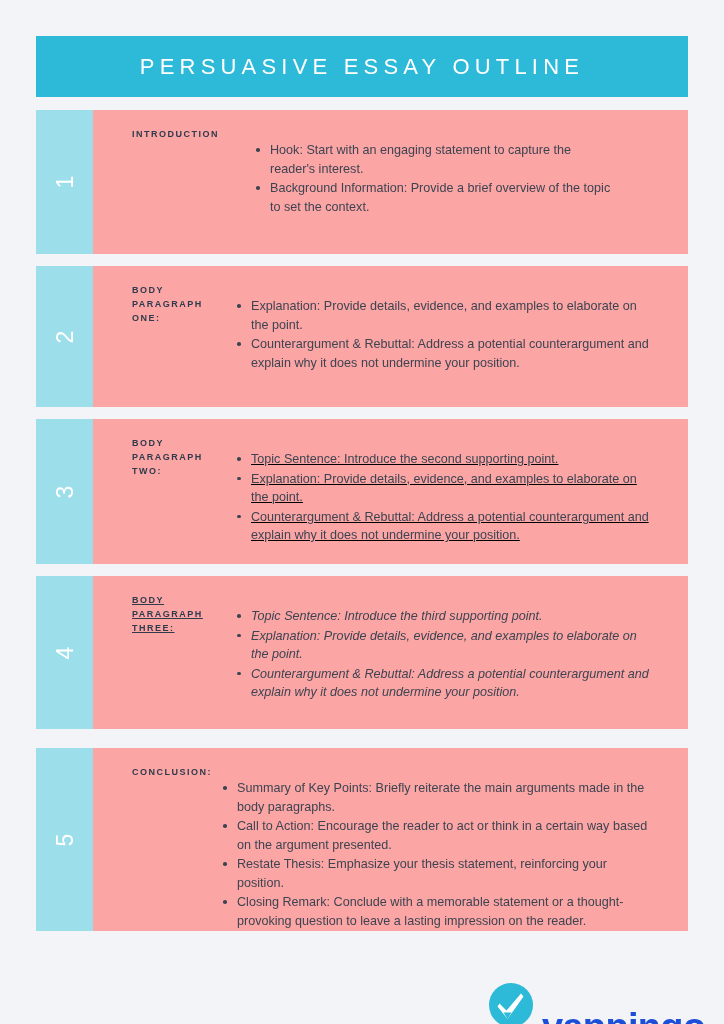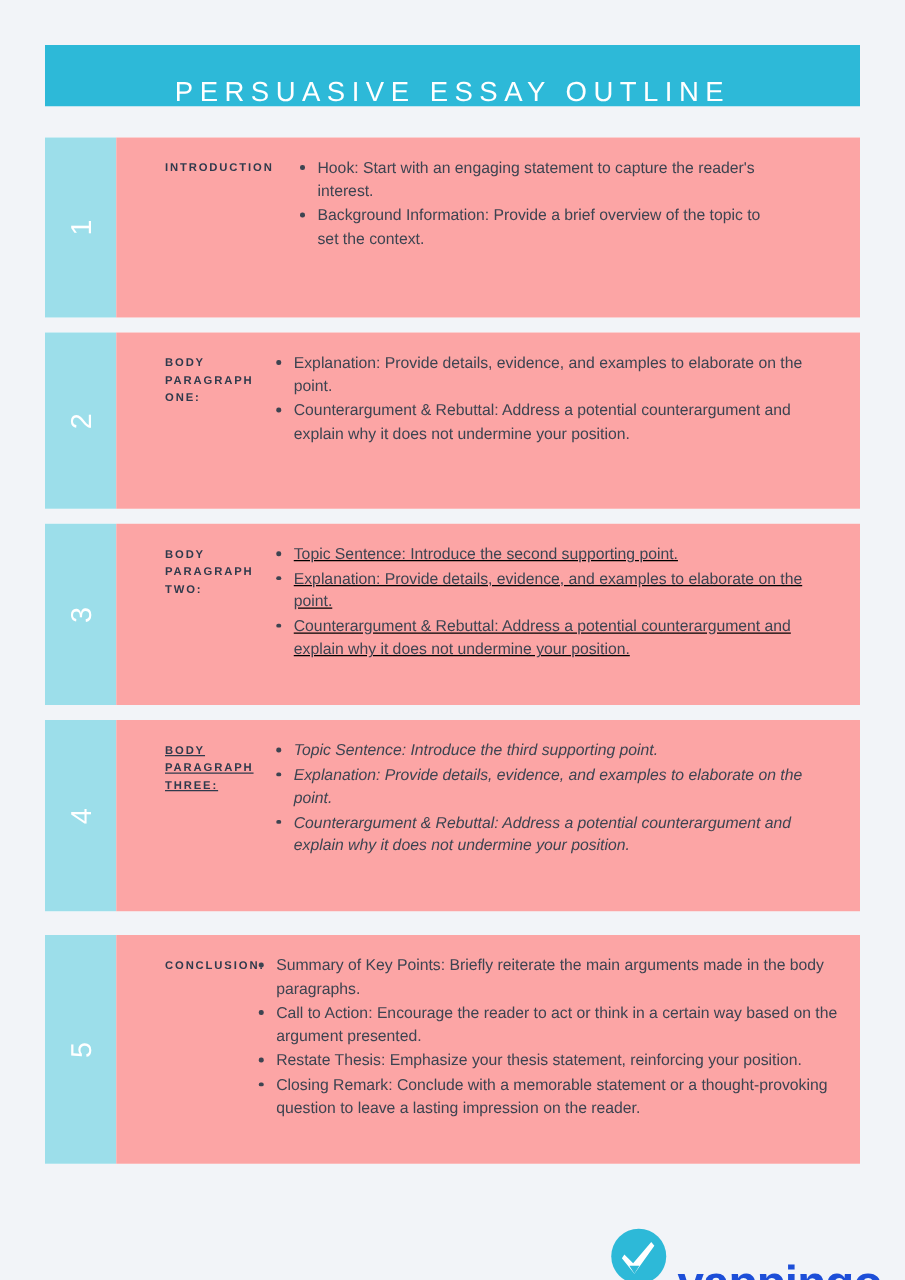--- a/index.html
+++ b/index.html
@@ -18,24 +18,24 @@
     background: #f2f4f8;
     overflow: hidden;
   }
 
   
   .header-banner {
     position: absolute;
     left: 36px;
     top: 36px;
     width: 652px;
-    height: 49px;
+    height: 61px;
     background: #2db9d8;
     display: flex;
-    align-items: flex-end;
+    align-items: center;
     justify-content: center;
   }
   .header-title {
     color: #ffffff;
     font-size: 22px;
     font-weight: 400;
     letter-spacing: 5.2px;
     text-transform: uppercase;
     line-height: 1;
     white-space: nowrap;
@@ -85,21 +85,21 @@
     text-transform: uppercase;
     line-height: 1.55;
     padding-left: 39px;
     padding-top: 3px;
   }
 
   .bullets {
     flex: 1 1 auto;
     list-style: none;
     padding: 0;
-    margin: 0;
+    margin: 16px;
   }
   .bullets li {
     position: relative;
     color: #3d4451;
     font-size: 12.6px;
     line-height: 1.47;
     padding-left: 16px;
     margin-bottom: 1px;
   }
   .bullets li::before {

